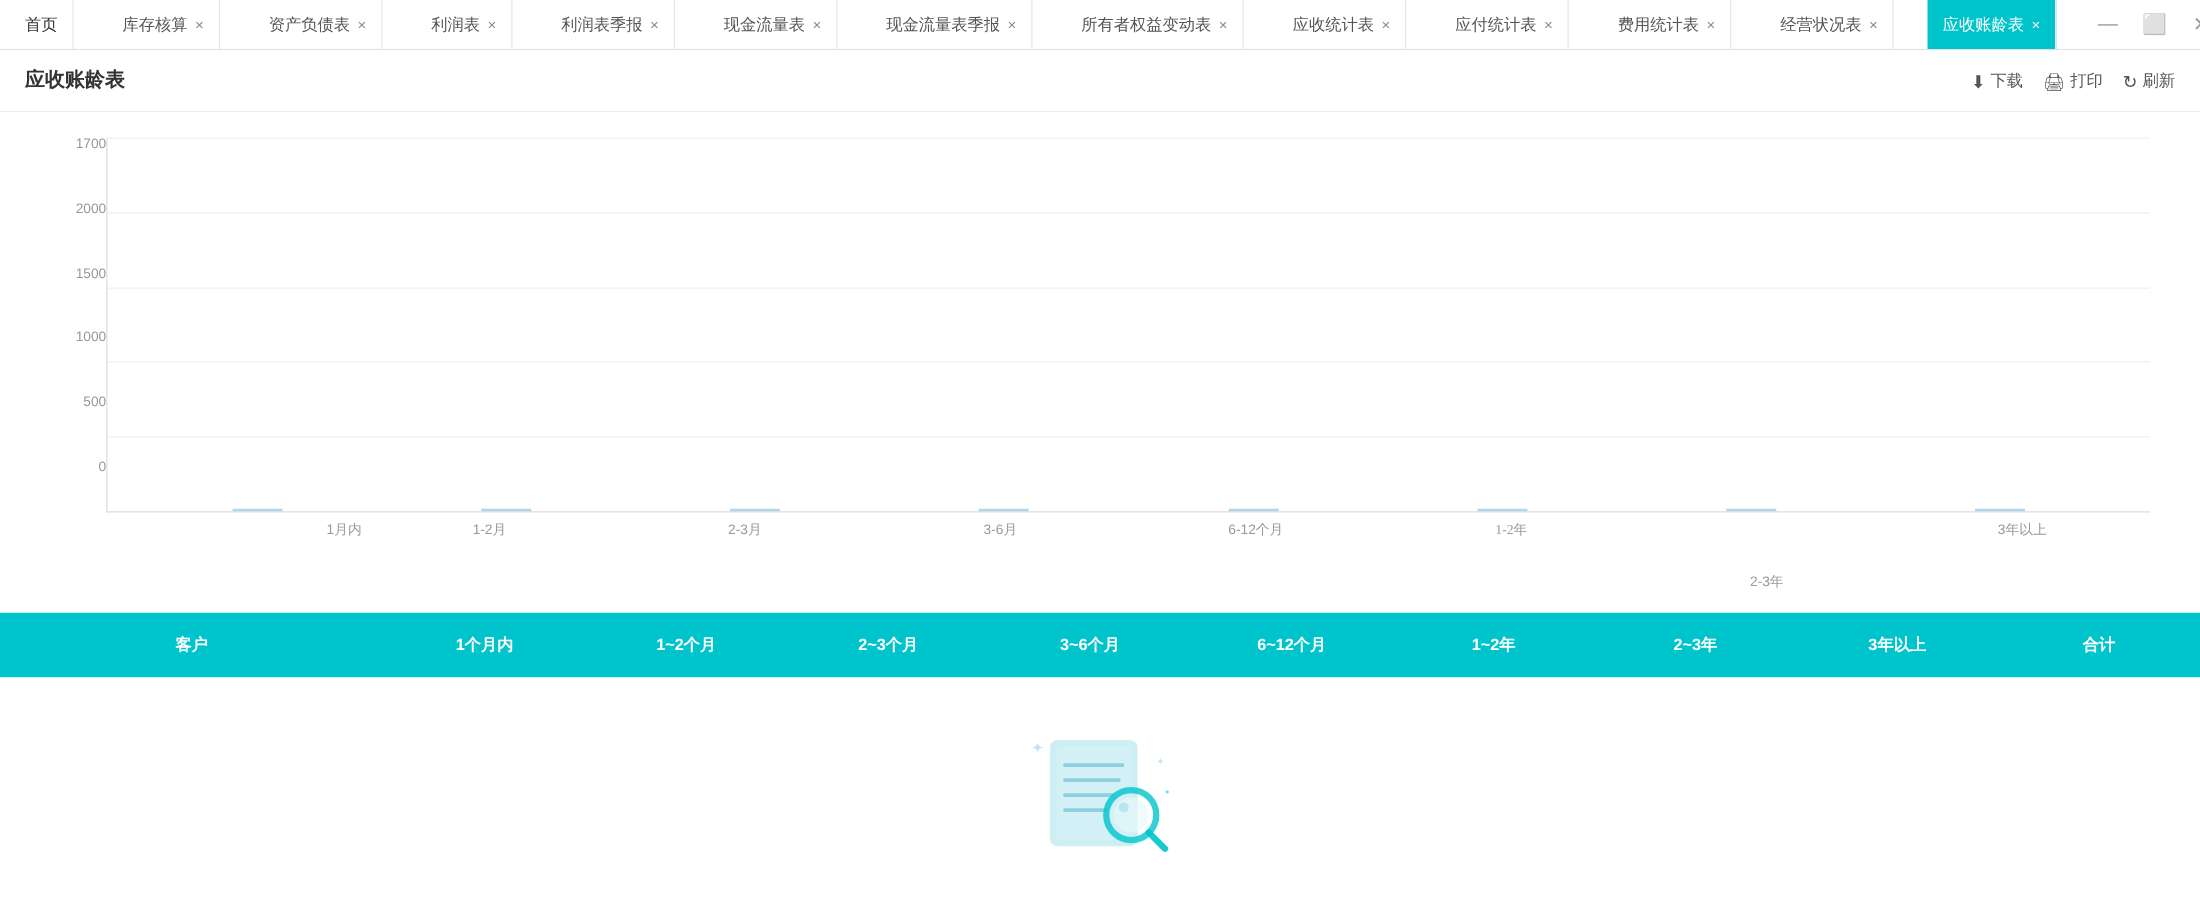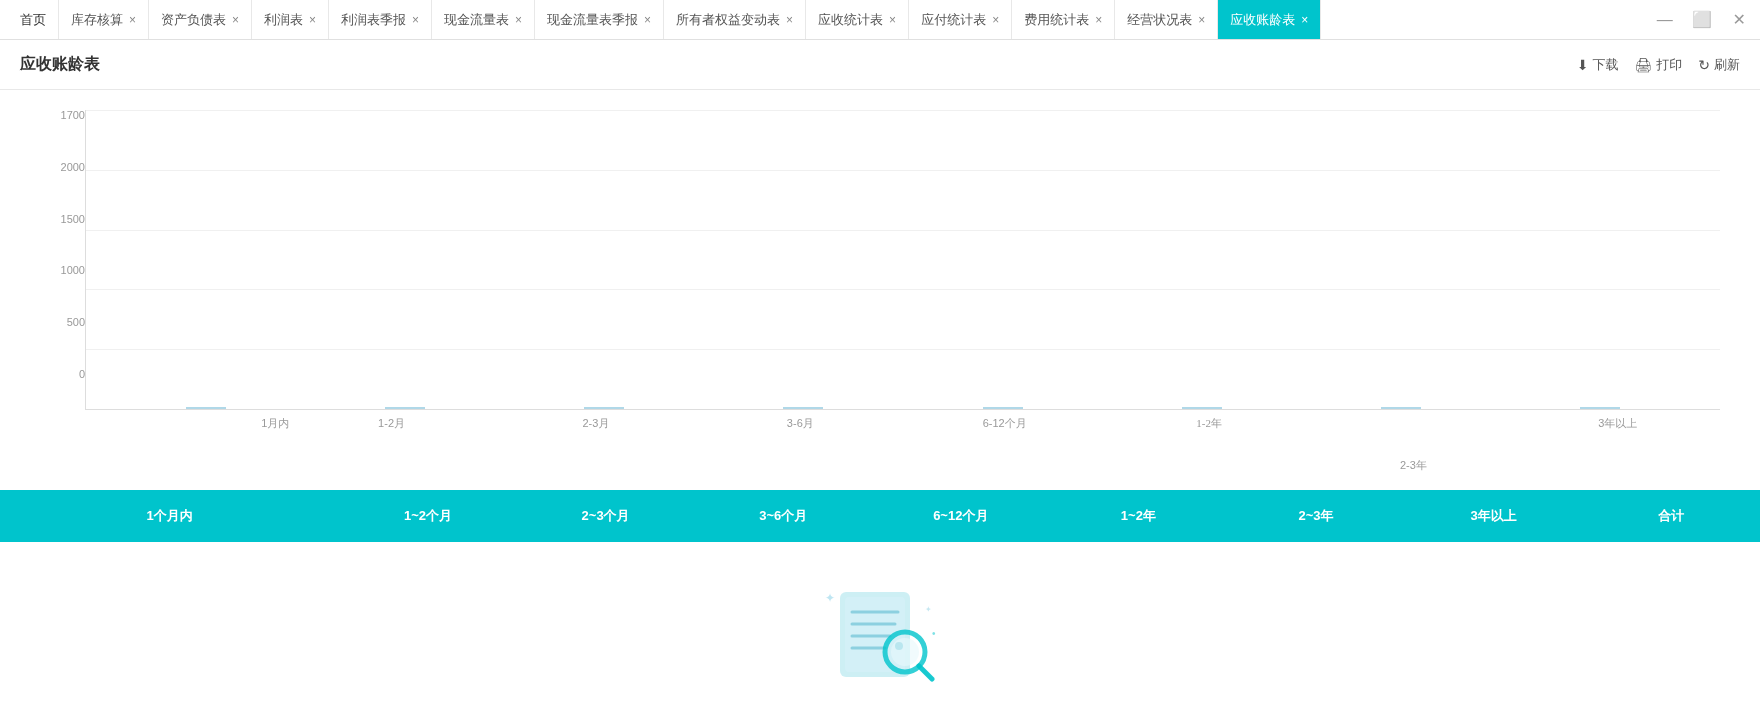--- a/index.html
+++ b/index.html
@@ -9,20 +9,21 @@
     .tab-bar {
       display: flex;
       align-items: center;
       background: #fff;
       border-bottom: 1px solid #e0e0e0;
       height: 40px;
       padding: 0 8px;
       overflow-x: auto;
       white-space: nowrap;
       position: relative;
+      gap: 27px;
     }
     .tab-bar::-webkit-scrollbar { display: none; }
     .tab-item {
       display: inline-flex;
       align-items: center;
       padding: 0 12px;
       height: 40px;
       font-size: 13px;
       color: #555;
       cursor: pointer;
@@ -318,20 +319,23 @@
       <div style="flex:1;text-align:center;font-size:11px;color:#999;">2-3月</div>
       <div style="flex:1;text-align:center;font-size:11px;color:#999;">3-6月</div>
       <div style="flex:1;text-align:center;font-size:11px;color:#999;">6-12个月</div>
       <div style="flex:1;text-align:center;font-size:11px;color:#999;font-family:Liberation Serif, serif;">1-2年</div>
       <div style="flex:1;text-align:center;font-size:11px;color:#999;margin-top:42px;">2-3年</div>
       <div style="flex:1;text-align:center;font-size:11px;color:#999;">3年以上</div>
     </div>
   </div>
 
   <div class="table-header">
+    <div class="th-cell" style="flex:2;">
+      <span>客户</span>
+    </div>
     <div class="th-cell">
       <span>1个月内</span>
     </div>
     <div class="th-cell">
       <span>1~2个月</span>
     </div>
     <div class="th-cell">
       <span>2~3个月</span>
     </div>
     <div class="th-cell">

